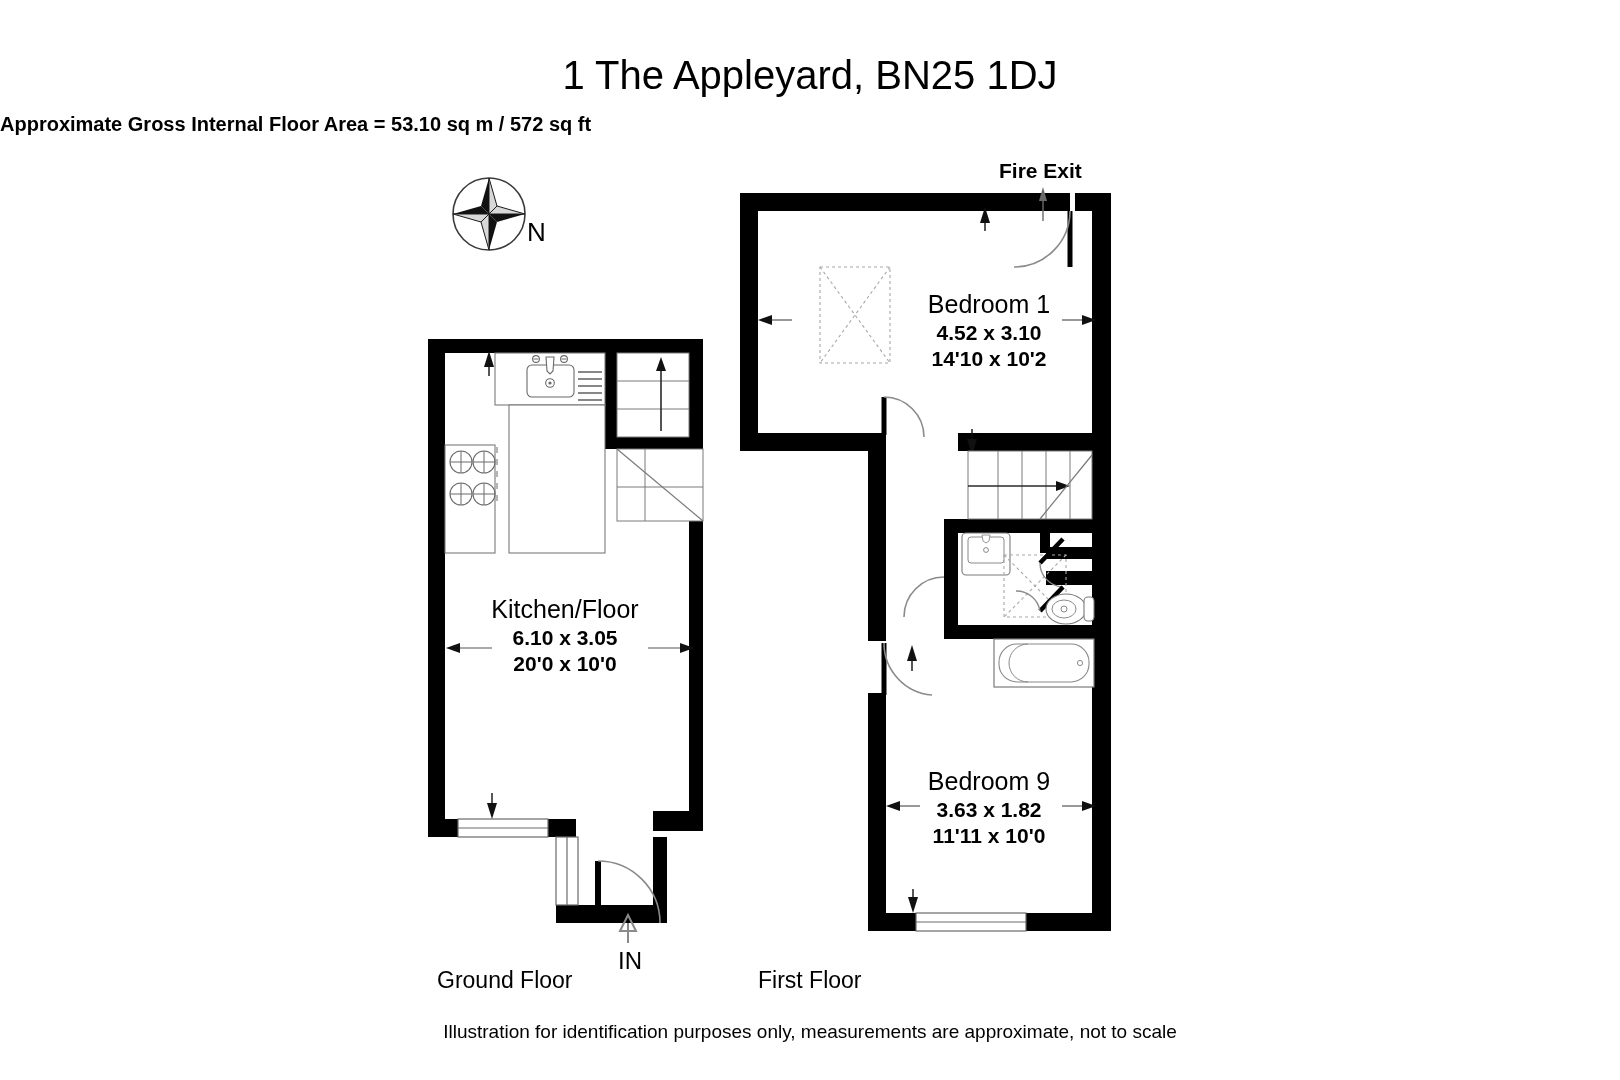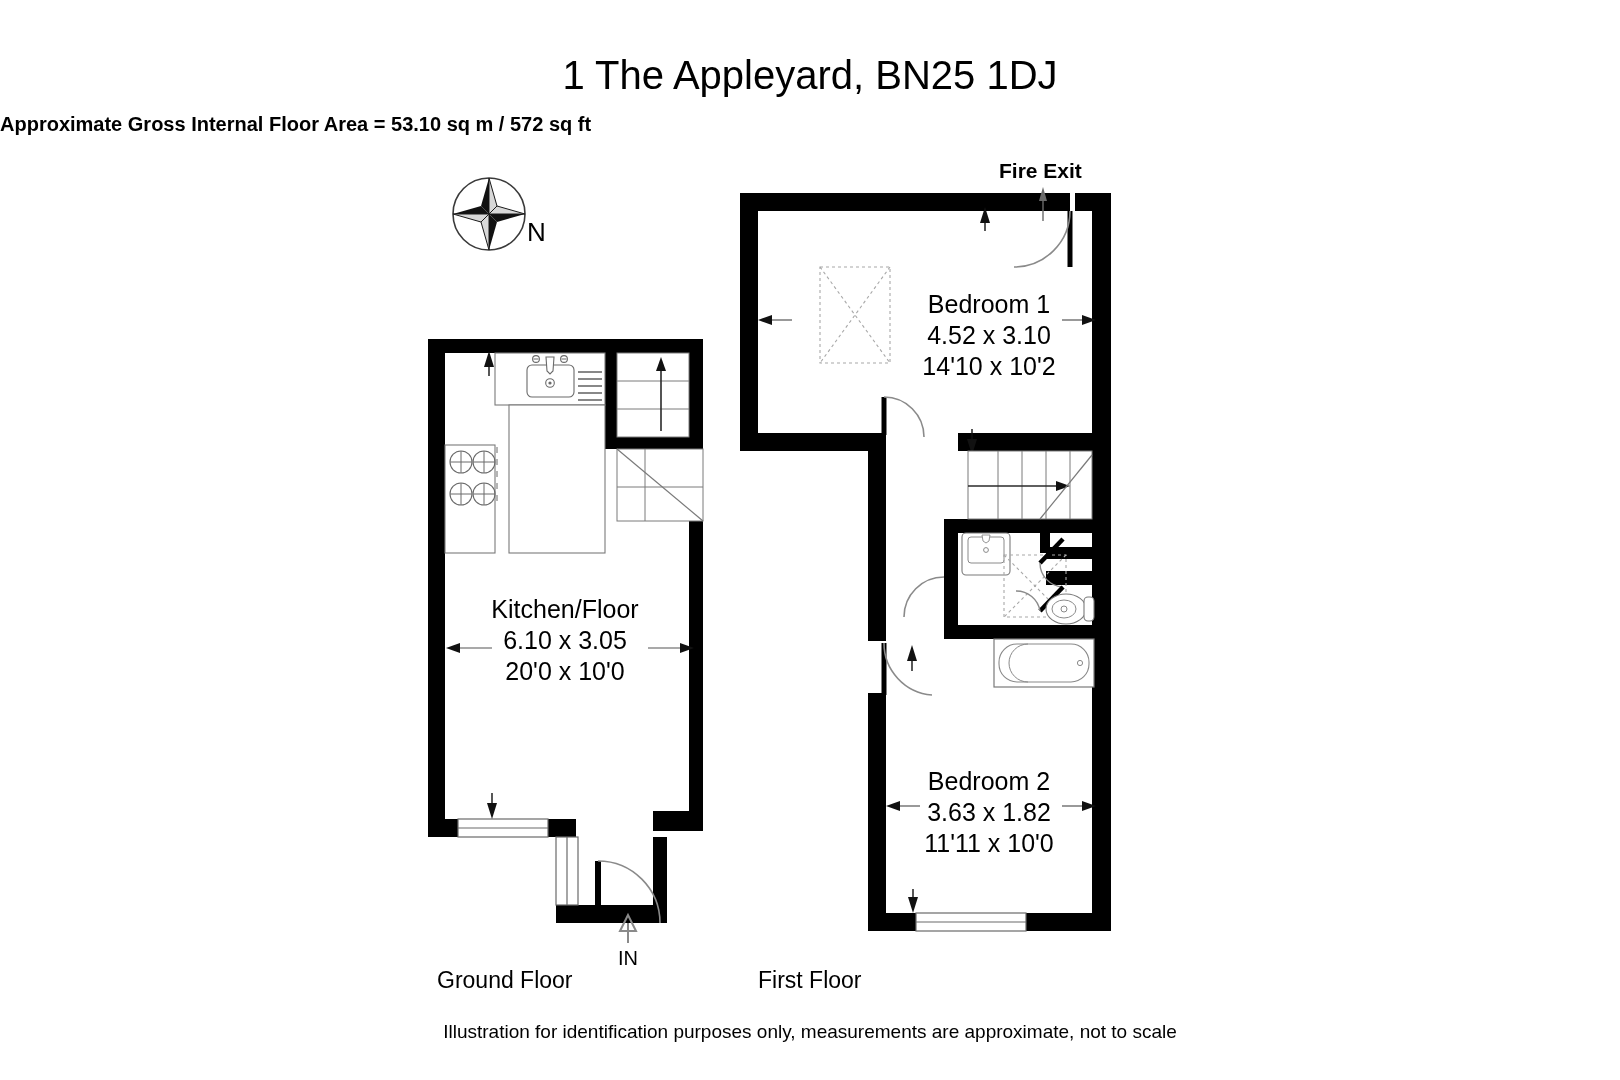--- a/index.html
+++ b/index.html
@@ -58,38 +58,38 @@
   .fire-exit-label {
     position: absolute;
     left: 999px; top: 128px;
     font-size: 21px;
     font-weight: bold;
     white-space: nowrap;
   }
   .in-label {
     position: absolute;
     left: 618px; top: 916px;
-    font-size: 20px;
+    font-size: 24px;
     font-weight: 400;
   }
   .north-label {
     position: absolute;
     left: 527px; top: 186px;
     font-size: 26px;
     font-weight: 400;
   }
 
   .room-label {
     position: absolute;
     text-align: center;
     white-space: nowrap;
     line-height: 1.23;
   }
   .room-label .rl-name { font-size: 25px; }
-  .room-label .rl-dim  { font-size: 25px; }
+  .room-label .rl-dim  { font-size: 21px; font-weight: bold; }
 
   #label-kitchen { left: 442px; top: 563px; width: 246px; }
   #label-bed1    { left: 866px; top: 258px; width: 246px; }
   #label-bed2    { left: 866px; top: 735px; width: 246px; }
 
   svg { display: block; }
   .plan-svg {
     position: absolute;
     left: 0; top: 0;
   }
@@ -402,21 +402,21 @@
     <div class="rl-dim">20'0 x 10'0</div>
   </div>
 
   <div class="room-label" id="label-bed1">
     <div class="rl-name">Bedroom 1</div>
     <div class="rl-dim">4.52 x 3.10</div>
     <div class="rl-dim">14'10 x 10'2</div>
   </div>
 
   <div class="room-label" id="label-bed2">
-    <div class="rl-name">Bedroom 2</div>
+    <div class="rl-name">Bedroom 9</div>
     <div class="rl-dim">3.63 x 1.82</div>
     <div class="rl-dim">11'11 x 10'0</div>
   </div>
 
   <div class="in-label">IN</div>
 
   <div class="floor-label" id="ground-floor-label">Ground Floor</div>
   <div class="floor-label" id="first-floor-label">First Floor</div>
 
   <div class="footer-note">Illustration for identification purposes only, measurements are approximate, not to scale</div>

